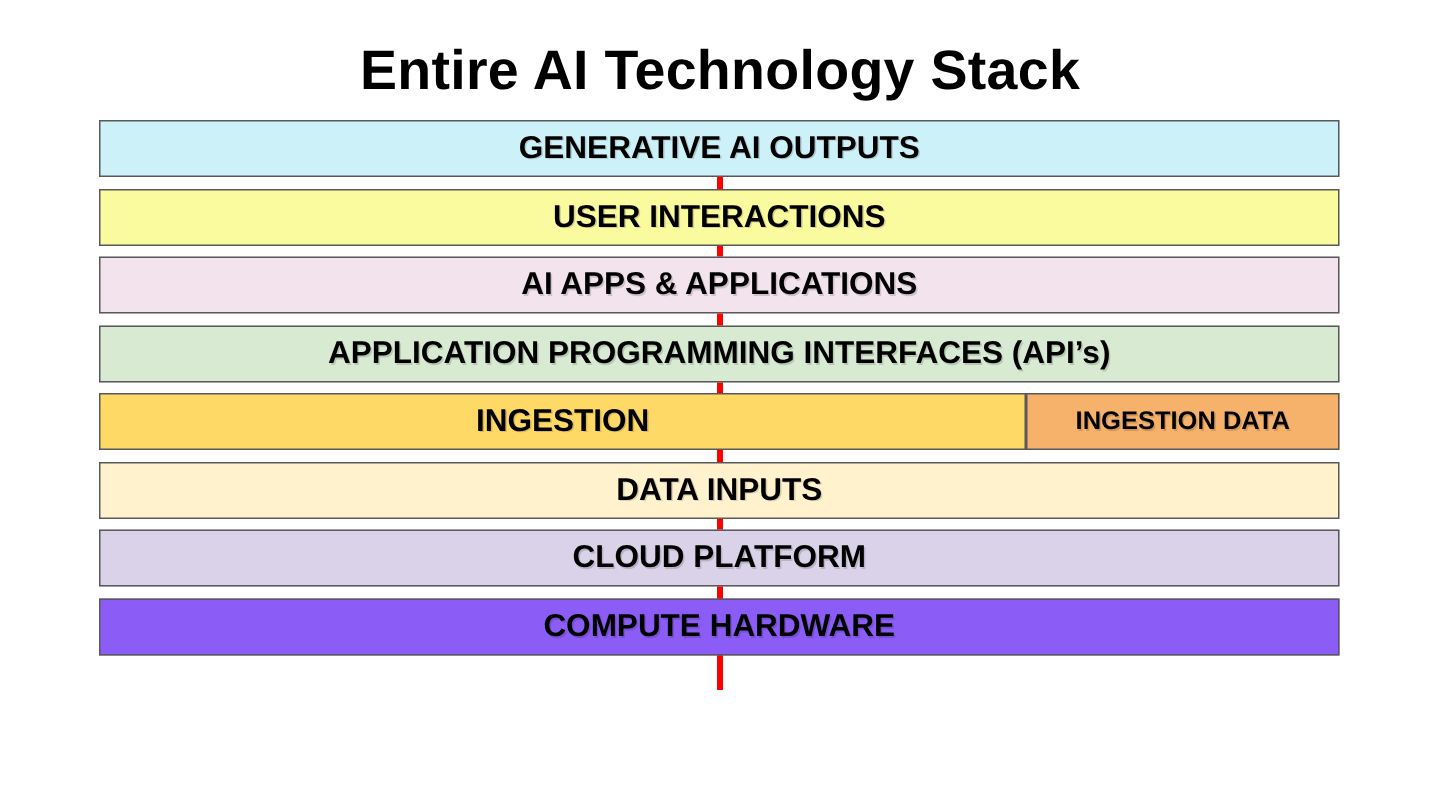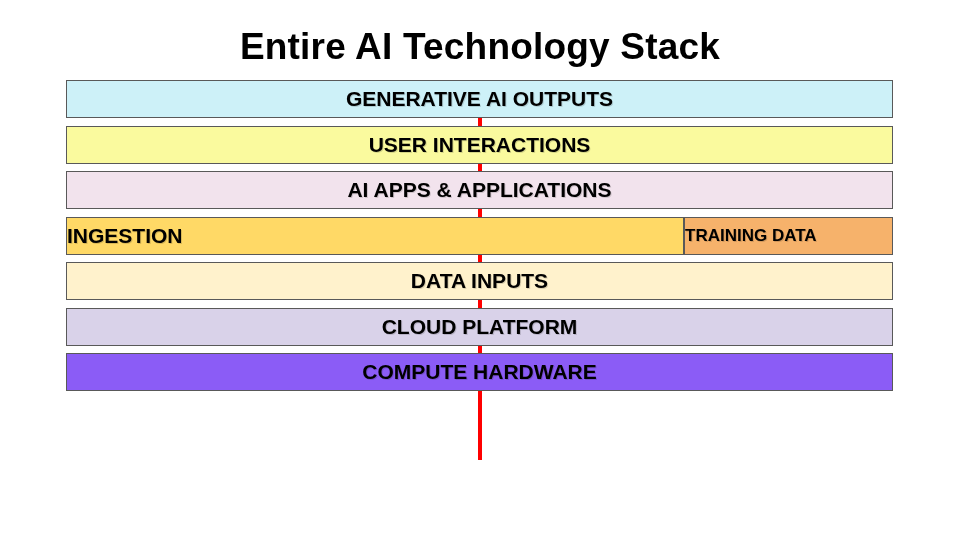--- a/index.html
+++ b/index.html
@@ -65,21 +65,21 @@
     border: none;
     padding: 0;
     display: flex;
     align-items: stretch;
   }
   .layer.split .cell {
     box-sizing: border-box;
     border: 1.5px solid #595959;
     display: flex;
     align-items: center;
-    justify-content: flex-start;
+    justify-content: center;
     height: 38px;
   }
   .layer.split .cell-left {
     width: 74.73%;
     border-right-width: 1px;
   }
   .layer.split .cell-right {
     width: 25.27%;
     border-left-width: 1.5px;
     font-size: 17px;
@@ -102,28 +102,31 @@
     </div>
 
     <div class="layer" style="background: rgb(250, 250, 158);">
       <span class="label">USER INTERACTIONS</span>
     </div>
 
     <div class="layer" style="background: rgb(242, 227, 237);">
       <span class="label">AI APPS &amp; APPLICATIONS</span>
     </div>
 
+    <div class="layer" style="background: rgb(217, 234, 211);">
+      <span class="label">APPLICATION PROGRAMMING INTERFACES (API’s)</span>
+    </div>
 
 
     <div class="layer split">
       <div class="cell cell-left" style="background: rgb(255, 217, 102);">
         <span class="label">INGESTION</span>
       </div>
       <div class="cell cell-right" style="background: rgb(246, 178, 107);">
-        <span class="label">TRAINING DATA</span>
+        <span class="label">INGESTION DATA</span>
       </div>
     </div>
 
     <div class="layer" style="background: rgb(255, 242, 204);">
       <span class="label">DATA INPUTS</span>
     </div>
 
     <div class="layer" style="background: rgb(217, 210, 233);">
       <span class="label">CLOUD PLATFORM</span>
     </div>

